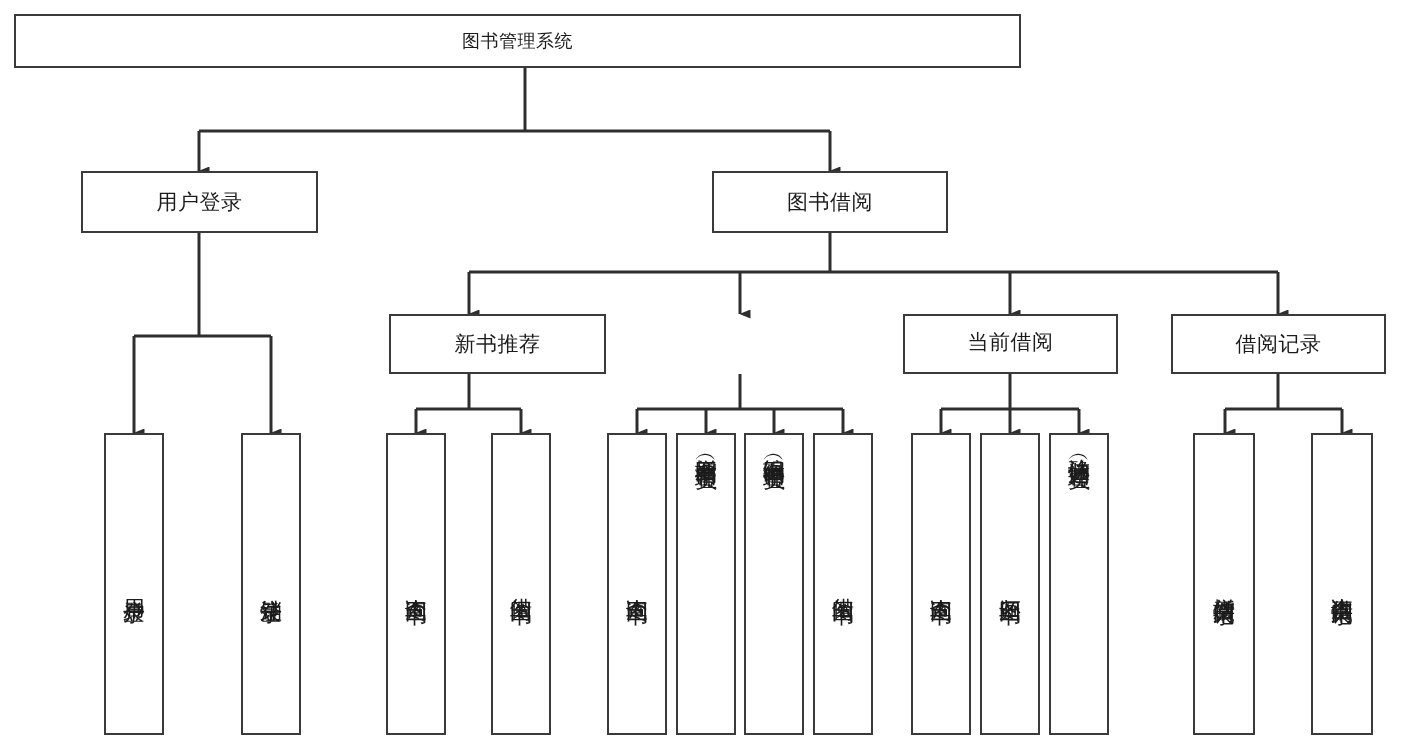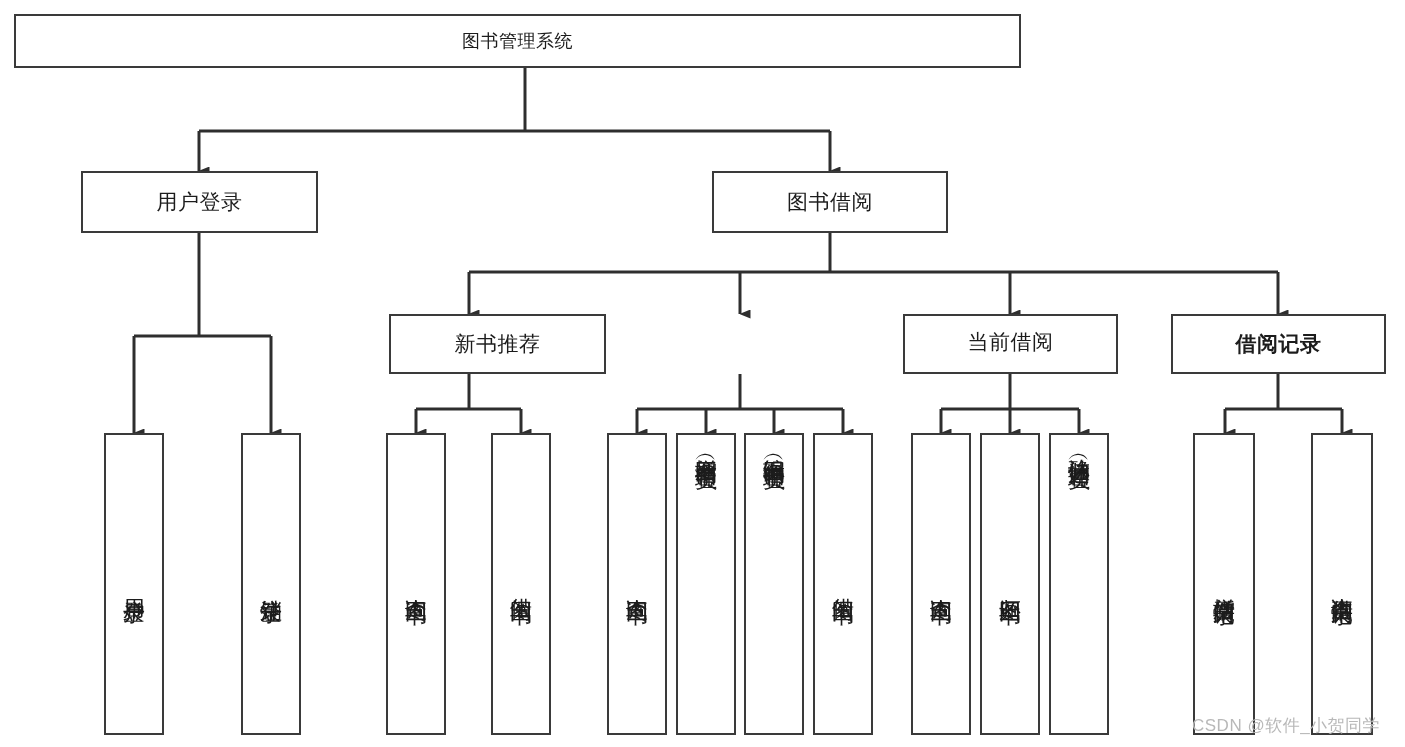--- a/index.html
+++ b/index.html
@@ -149,21 +149,21 @@
 
   <div class="node horiz" style="left:361px; top:314px; width:217px; height:60px;margin-left:28px;">
     <span class="lbl">新书推荐</span>
   </div>
 
 
   <div class="node horiz" style="left:903px; top:314px; width:215px; height:60px;font-family:Liberation Mono, monospace;">
     <span class="lbl">当前借阅</span>
   </div>
 
-  <div class="node horiz" style="left:1171px; top:314px; width:215px; height:60px;font-weight:bold;">
+  <div class="node horiz" style="left:1171px; top:314px; width:215px; height:60px;">
     <span class="lbl">借阅记录</span>
   </div>
 
   <div class="node vert" style="left:104px; top:433px; width:60px; height:302px;">
     <span class="lbl">用户登录</span>
   </div>
 
   <div class="node vert" style="left:241px; top:433px; width:60px; height:302px;">
     <span class="lbl">注销登录</span>
   </div>
@@ -205,15 +205,14 @@
   </div>
 
   <div class="node vert" style="left:1193px; top:433px; width:62px; height:302px;">
     <span class="lbl">新增借阅记录</span>
   </div>
 
   <div class="node vert" style="left:1311px; top:433px; width:62px; height:302px;">
     <span class="lbl">查询借阅记录</span>
   </div>
 
-  <div class="watermark" style="left:1192px; top:714px;">CSDN @软件_小贺同学</div>
 
 </div>
 
 </body></html>

